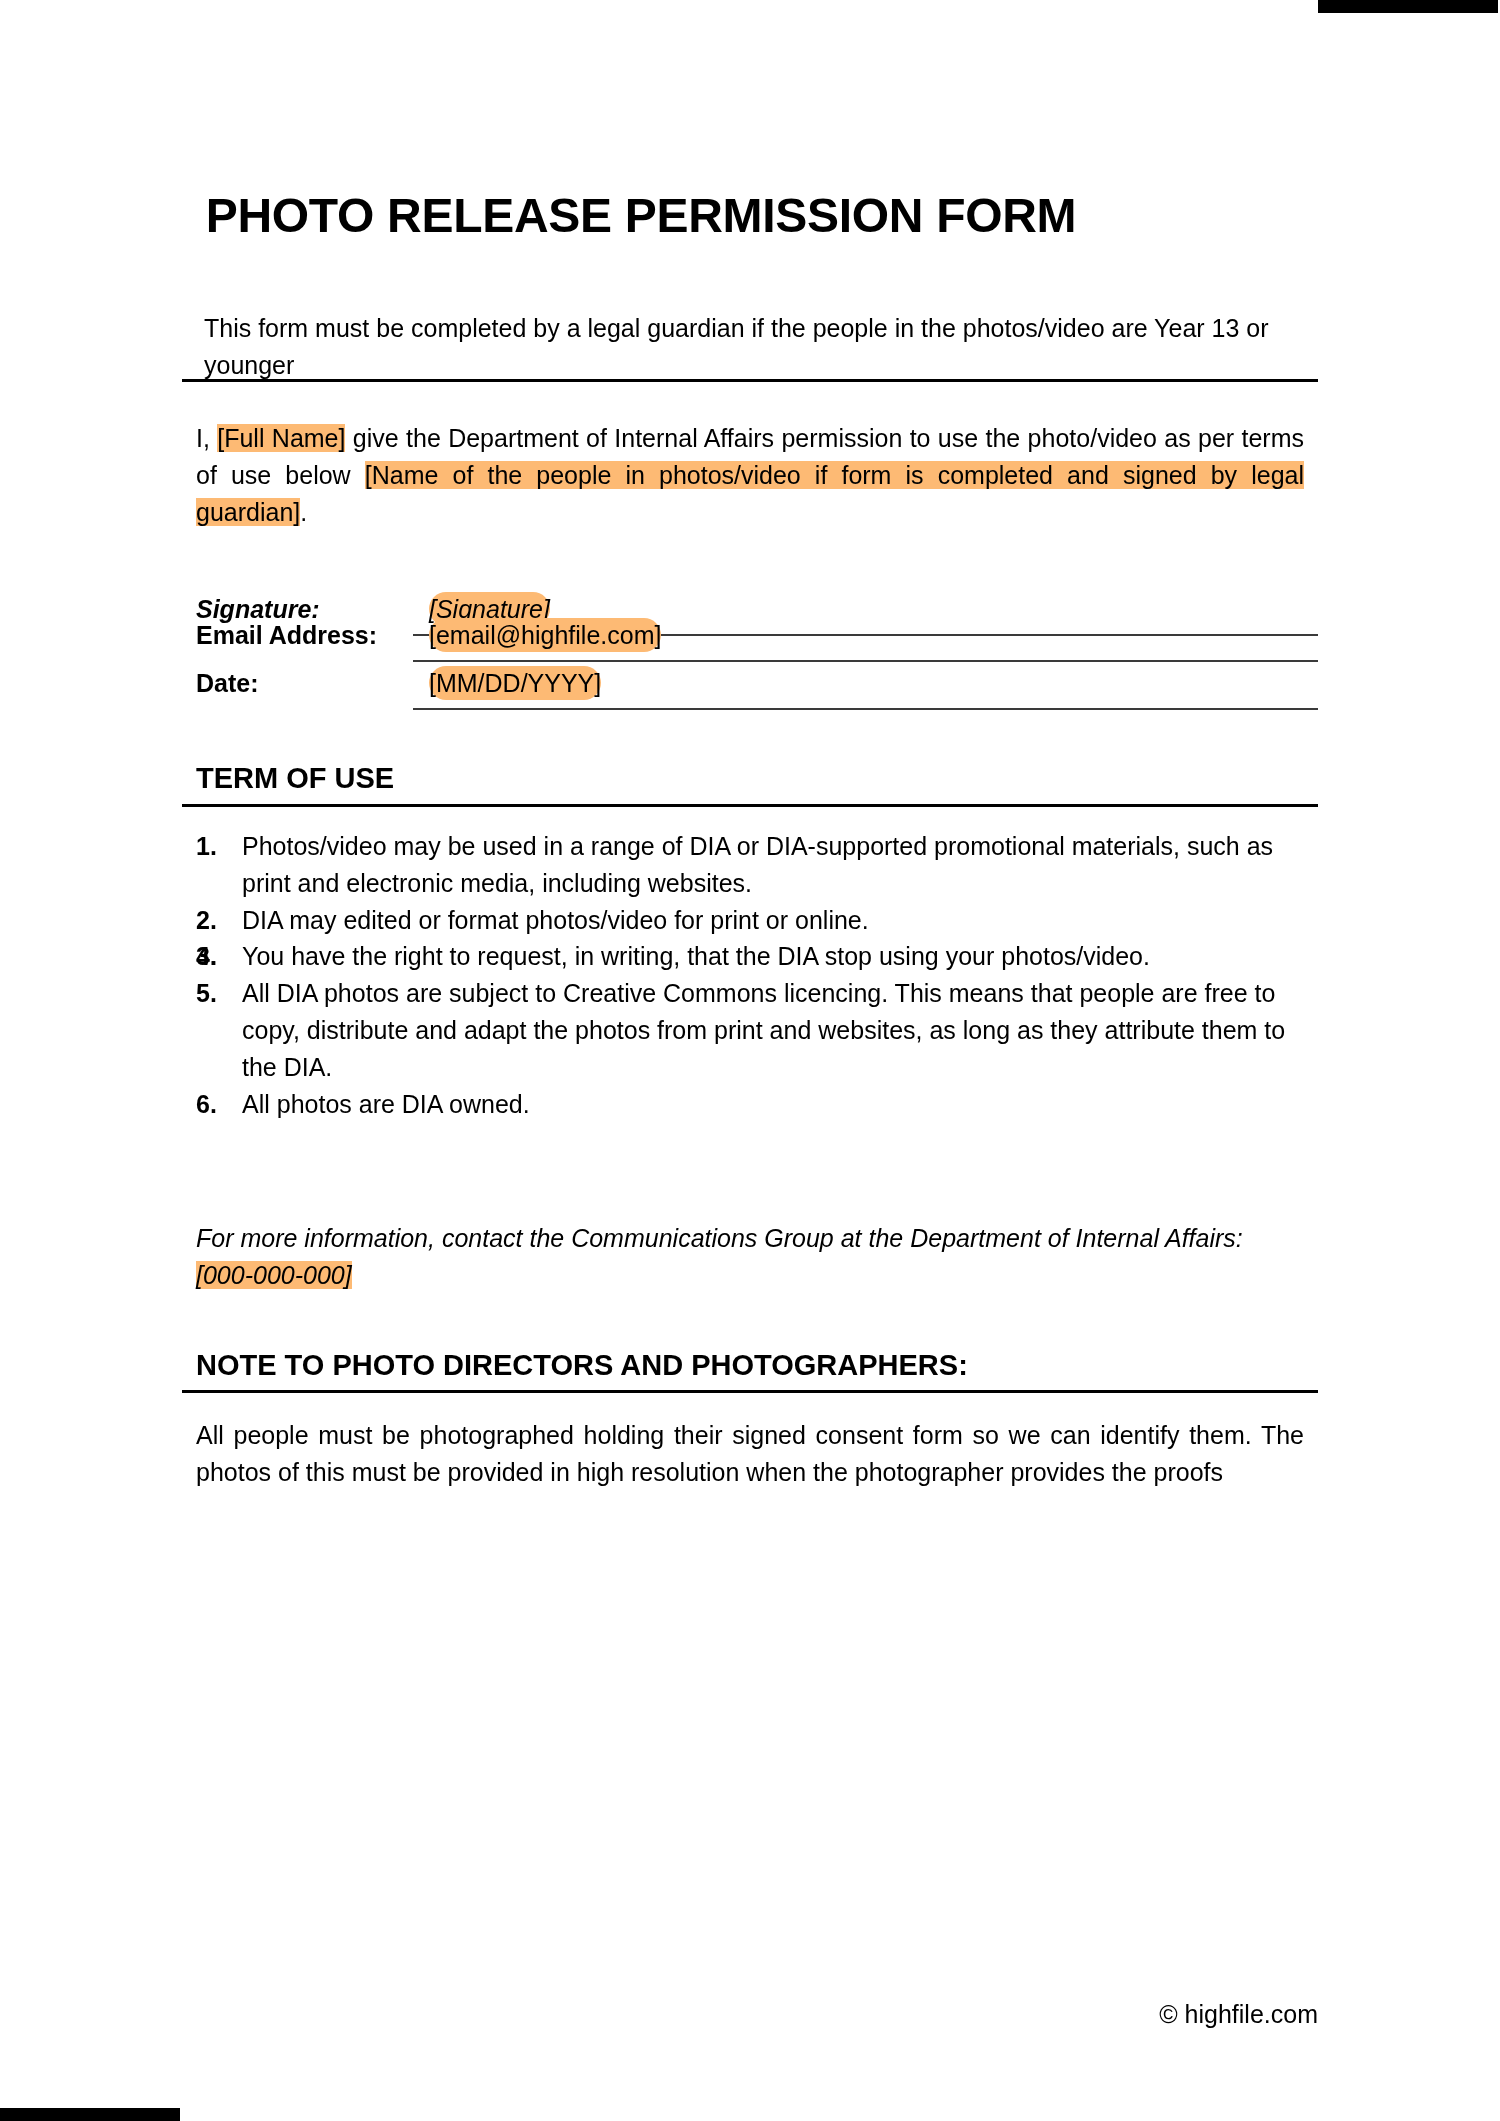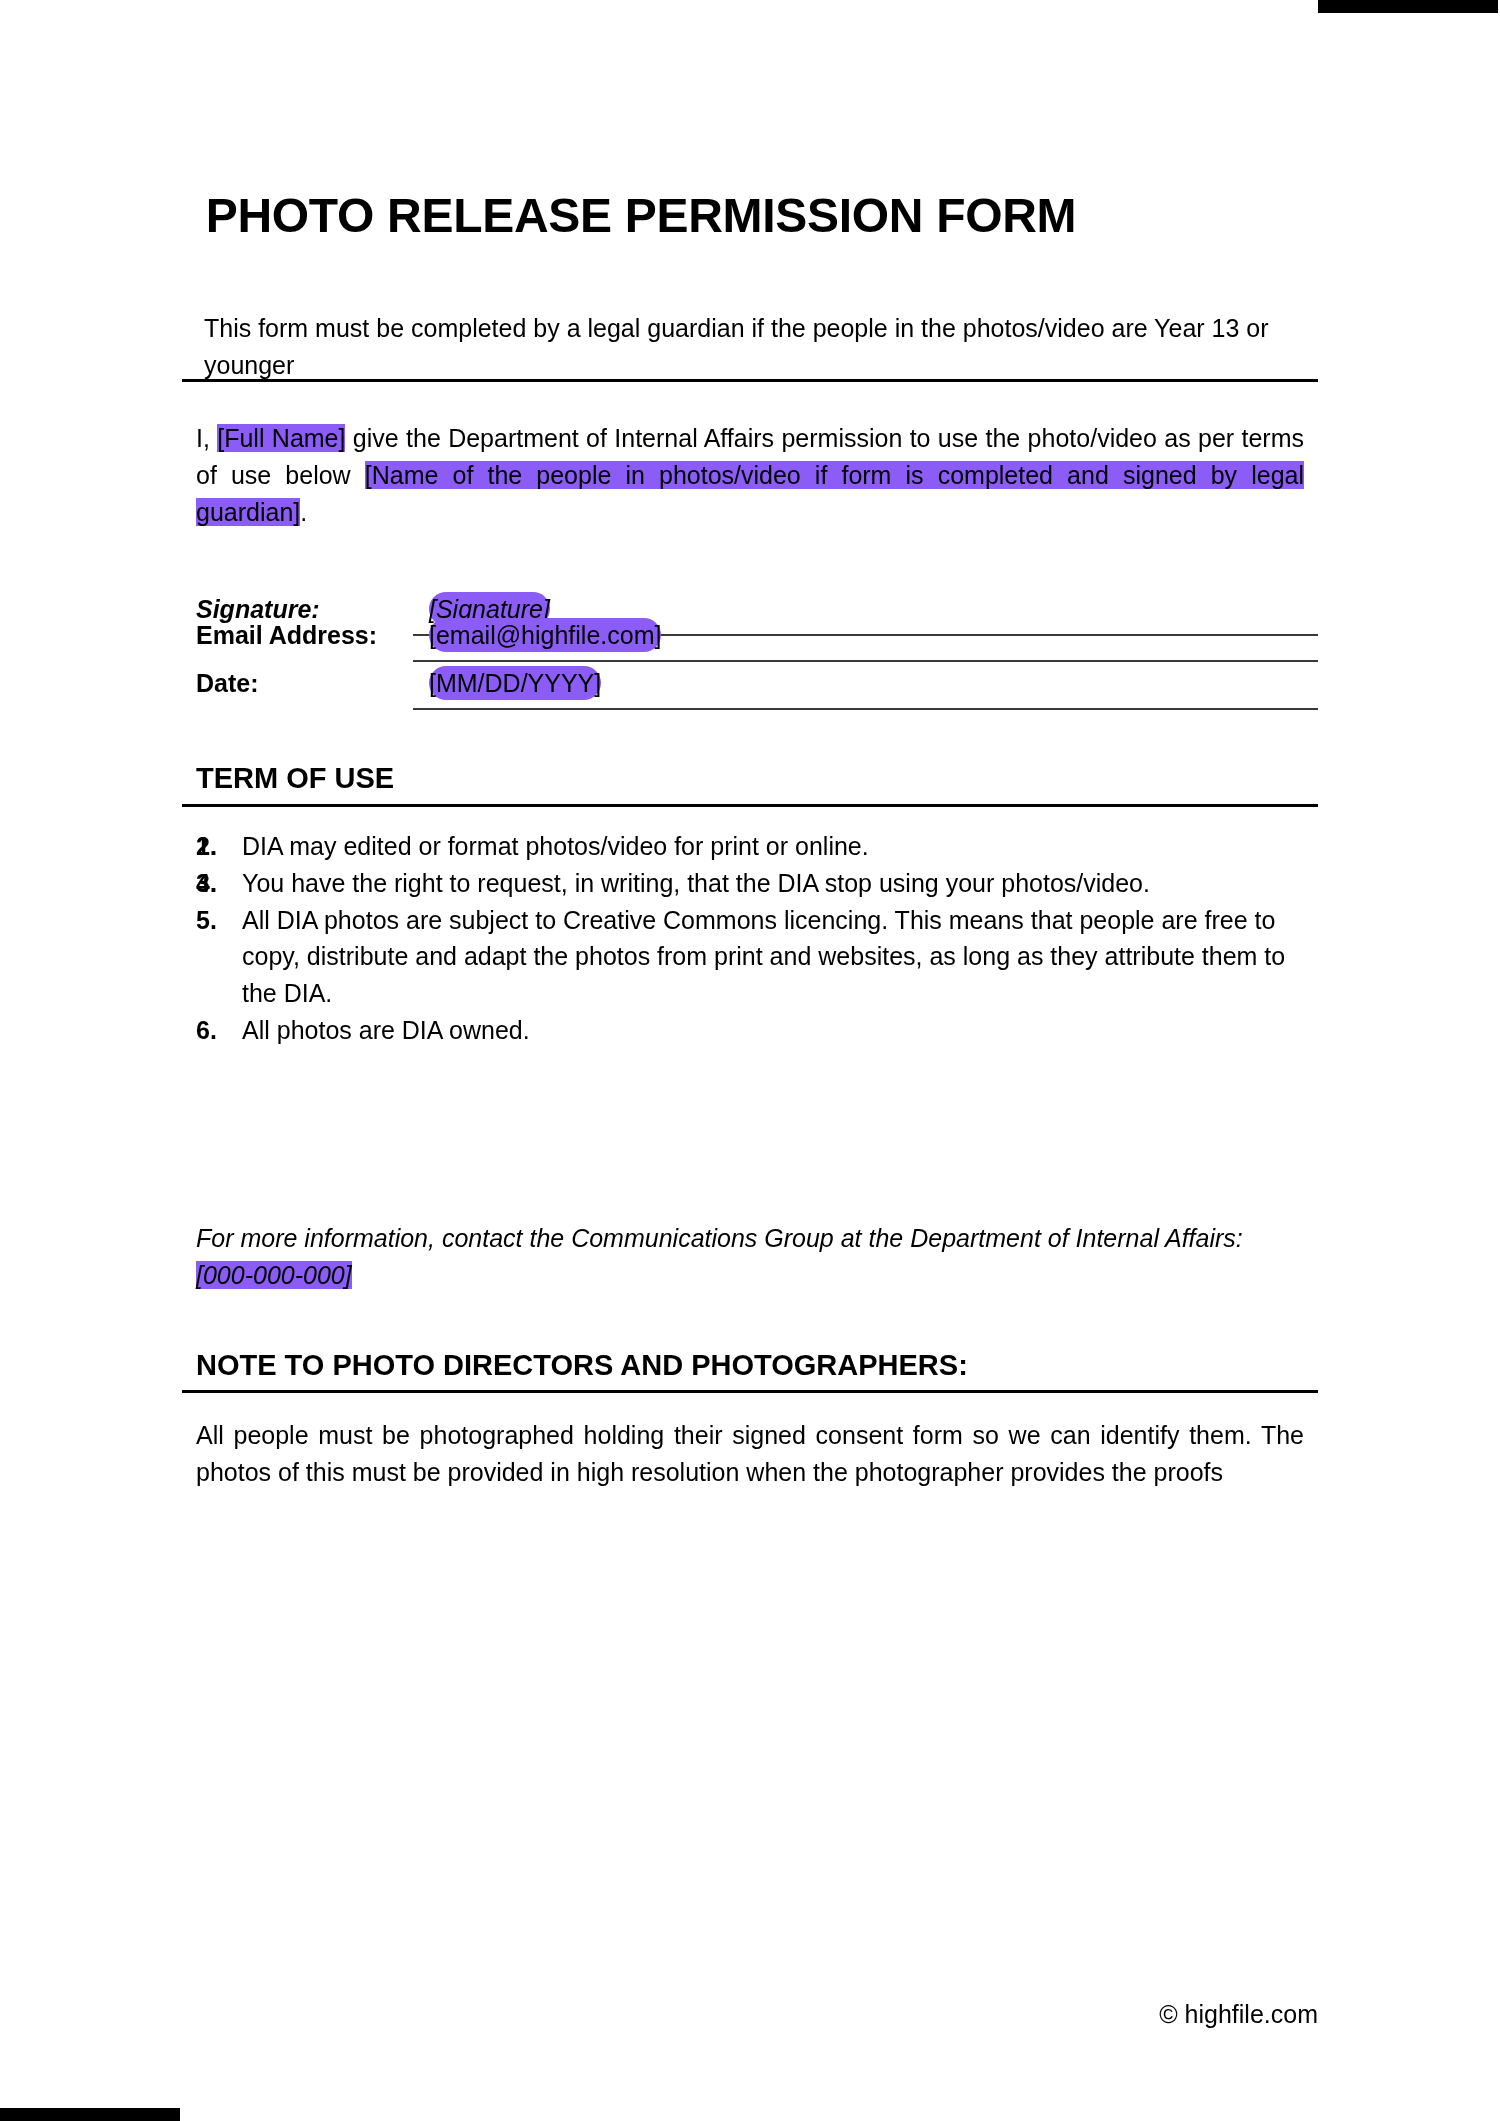--- a/index.html
+++ b/index.html
@@ -9,21 +9,21 @@
     .corner-bottom { position: absolute; left: 0; top: 2108px; width: 180px; height: 13px; background: #000; }
 
     .title { position: absolute; left: 0; width: 1282px; top: 186px; text-align: center;
              font-weight: bold; font-size: 48px; line-height: 60px; letter-spacing: -0.3px; }
 
     .text { position: absolute; left: 196px; width: 1108px; font-size: 25px; line-height: 37px; }
     .justify { text-align: justify; text-align-last: left; }
 
     .rule { position: absolute; left: 182px; width: 1136px; height: 3px; background: #000; }
 
-    .hl { background: #8b5cf6; }
+    .hl { background: #fdba74; }
 
     .sig-row { position: absolute; left: 196px; width: 1122px; height: 48px; }
     .sig-label { position: absolute; left: 0; bottom: 10px; font-weight: bold; font-size: 25px; line-height: 34px; }
     .sig-value { position: absolute; left: 233px; bottom: 10px; font-size: 25px; line-height: 34px; border-radius: 17px; }
     .sig-line { position: absolute; left: 217px; right: 0; bottom: 0; height: 2px; background: #3a3a3a; }
 
     .heading { position: absolute; left: 196px; font-weight: bold; font-size: 29px; line-height: 36px; }
 
     .list { position: absolute; left: 196px; width: 1108px; top: 828px; margin: 0; padding: 0; list-style: none; }
     .list li { position: relative; padding-left: 46px; font-size: 25px; line-height: 36.8px; }
@@ -59,21 +59,21 @@
 <div class="sig-row" style="top:662px;">
   <span class="sig-label">Date:</span>
   <span class="sig-value hl">[MM/DD/YYYY]</span>
   <div class="sig-line"></div>
 </div>
 
 <h2 class="heading" style="top:760px; margin:0;">TERM OF USE</h2>
 <div class="rule" style="top:804px;"></div>
 
 <ol class="list">
-  <li><span class="num">1.</span></li>
+  <li><span class="num">1.</span><span>Photos/video may be used in a range of DIA or DIA-supported promotional materials, such as print and electronic media, including websites.</span></li>
   <li><span class="num">2.</span><span>DIA may edited or format photos/video for print or online.</span></li>
   <li><span class="num">3.</span></li>
   <li><span class="num">4.</span><span>You have the right to request, in writing, that the DIA stop using your photos/video.</span></li>
   <li><span class="num">5.</span><span>All DIA photos are subject to Creative Commons licencing. This means that people are free to copy, distribute and adapt the photos from print and websites, as long as they attribute them to the DIA.</span></li>
   <li><span class="num">6.</span><span>All photos are DIA owned.</span></li>
 </ol>
 
 <p class="text" style="top:1220px; margin:0;font-style:italic;">
   <span>For more information, contact the Communications Group at the Department of Internal Affairs: </span><span class="hl">[000-000-000]</span>
 </p>

